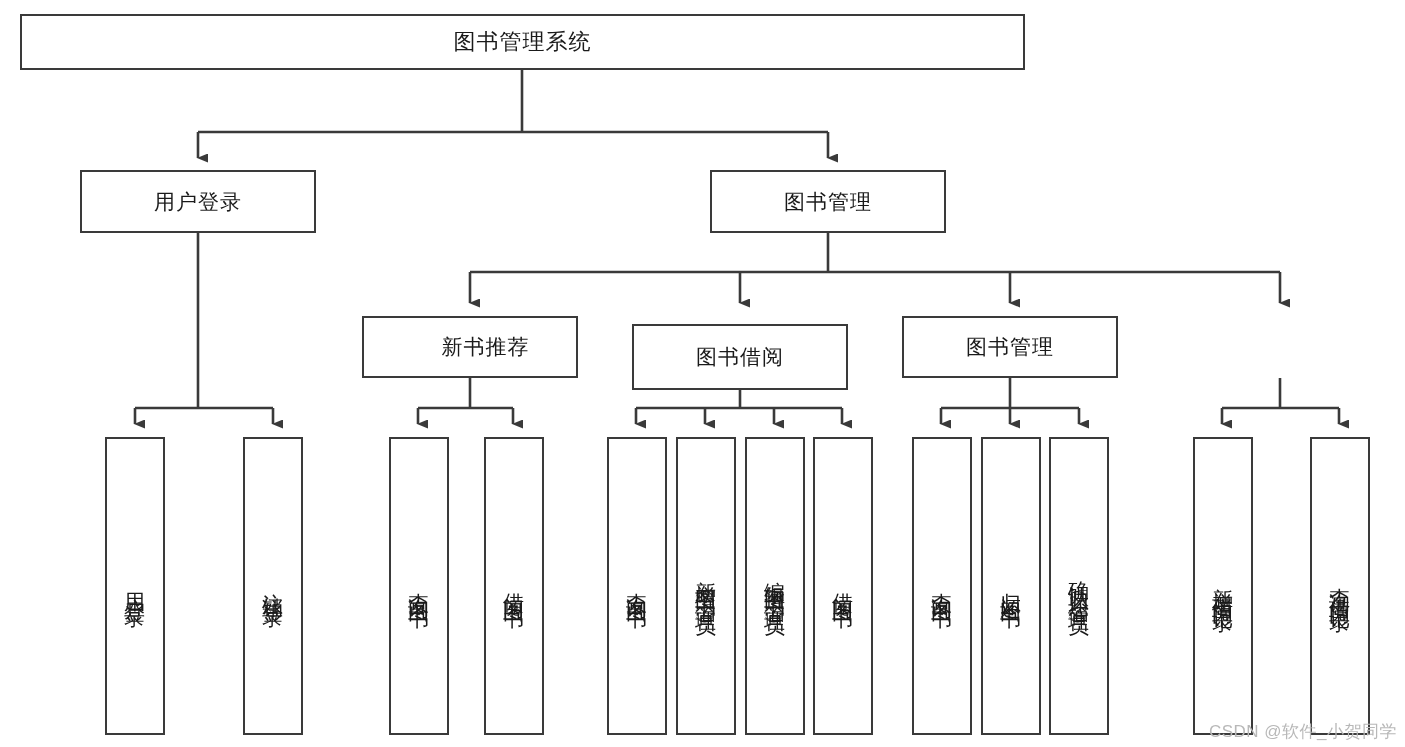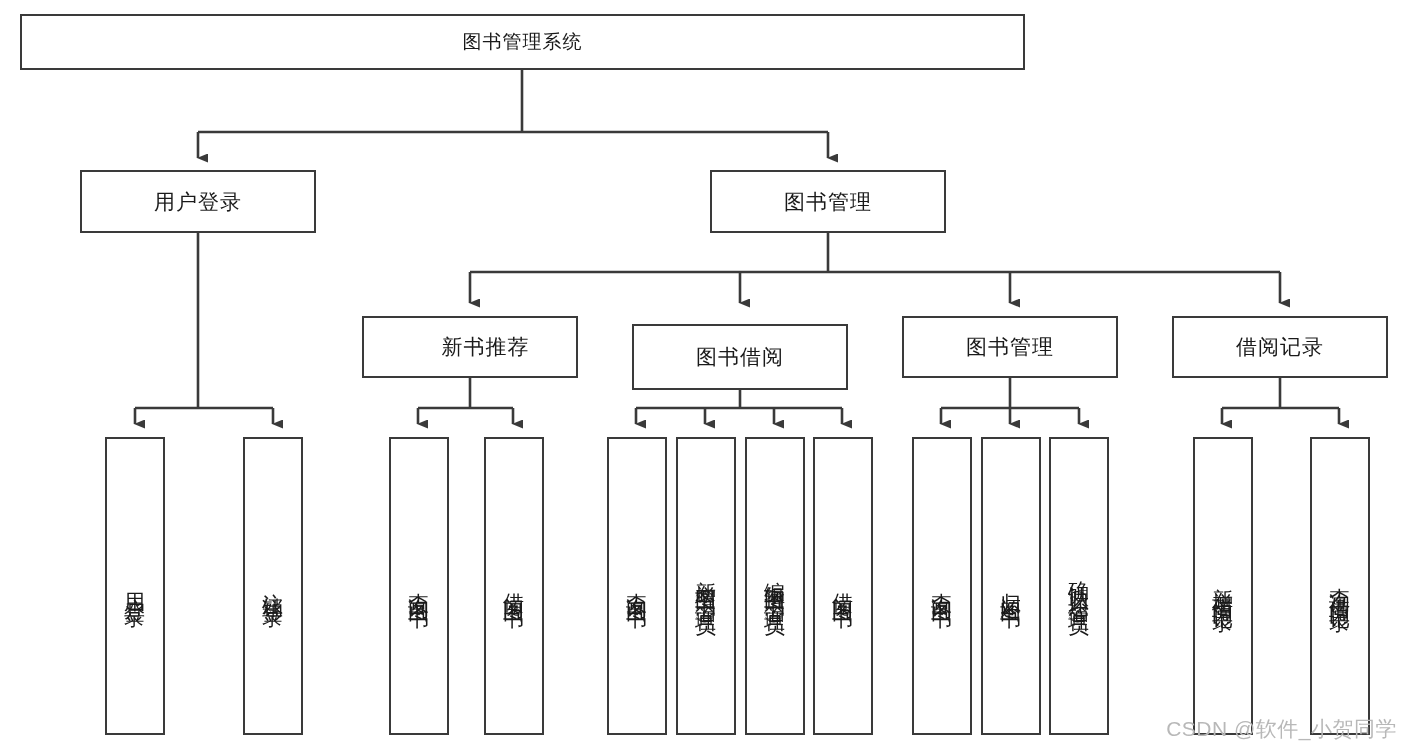--- a/index.html
+++ b/index.html
@@ -11,31 +11,31 @@
   #canvas{position:absolute;left:0;top:0;width:1405px;height:747px;}
   svg.links{position:absolute;left:0;top:0;width:1405px;height:747px;pointer-events:none;}
   .node{
     position:absolute;box-sizing:border-box;
     border:2.5px solid #3a3a3a;background:#ffffff;
     display:flex;align-items:center;justify-content:center;
     text-align:center;line-height:1.12;
   }
   .node .lbl{display:block;}
   .h-node .lbl{font-size:21px;letter-spacing:1px;}
-  .root .lbl{font-size:19px;letter-spacing:1px;}
+  .root .lbl{font-size:22px;letter-spacing:1px;}
   .leaf{
     writing-mode:vertical-rl;text-orientation:upright;
   }
   .leaf .lbl{
     writing-mode:vertical-rl;text-orientation:upright;
     font-size:21px;letter-spacing:5px;line-height:1;
   }
   .watermark{
     position:absolute;right:8px;bottom:4px;
-    font-size:21px;color:#b8b8b8;letter-spacing:0.5px;
+    font-size:17px;color:#b8b8b8;letter-spacing:0.5px;
     white-space:nowrap;
   }
 </style>
 </head>
 <body>
 
 <div id="canvas">
 
   <svg class="links" viewBox="0 0 1405 747" xmlns="http://www.w3.org/2000/svg">
     <defs>
@@ -100,23 +100,20 @@
 
   <div class="node h-node" style="left:362px;top:316px;width:216px;height:62px;padding-left:31px;">
     <span class="lbl">新书推荐</span>
   </div>
   <div class="node h-node" style="left:632px;top:316px;width:216px;height:66px;margin-top:8px;">
     <span class="lbl">图书借阅</span>
   </div>
   <div class="node h-node" style="left:902px;top:316px;width:216px;height:62px;">
     <span class="lbl">图书管理</span>
   </div>
-  <div class="node h-node" style="left:1172px;top:316px;width:216px;height:62px;">
-    <span class="lbl">借阅记录</span>
-  </div>
 
   <div class="node leaf" style="left:105px;top:437px;width:60px;height:298px;">
     <span class="lbl">用户登录</span>
   </div>
   <div class="node leaf" style="left:243px;top:437px;width:60px;height:298px;">
     <span class="lbl">注销登录</span>
   </div>
 
   <div class="node leaf" style="left:389px;top:437px;width:60px;height:298px;">
     <span class="lbl">查询图书</span>

